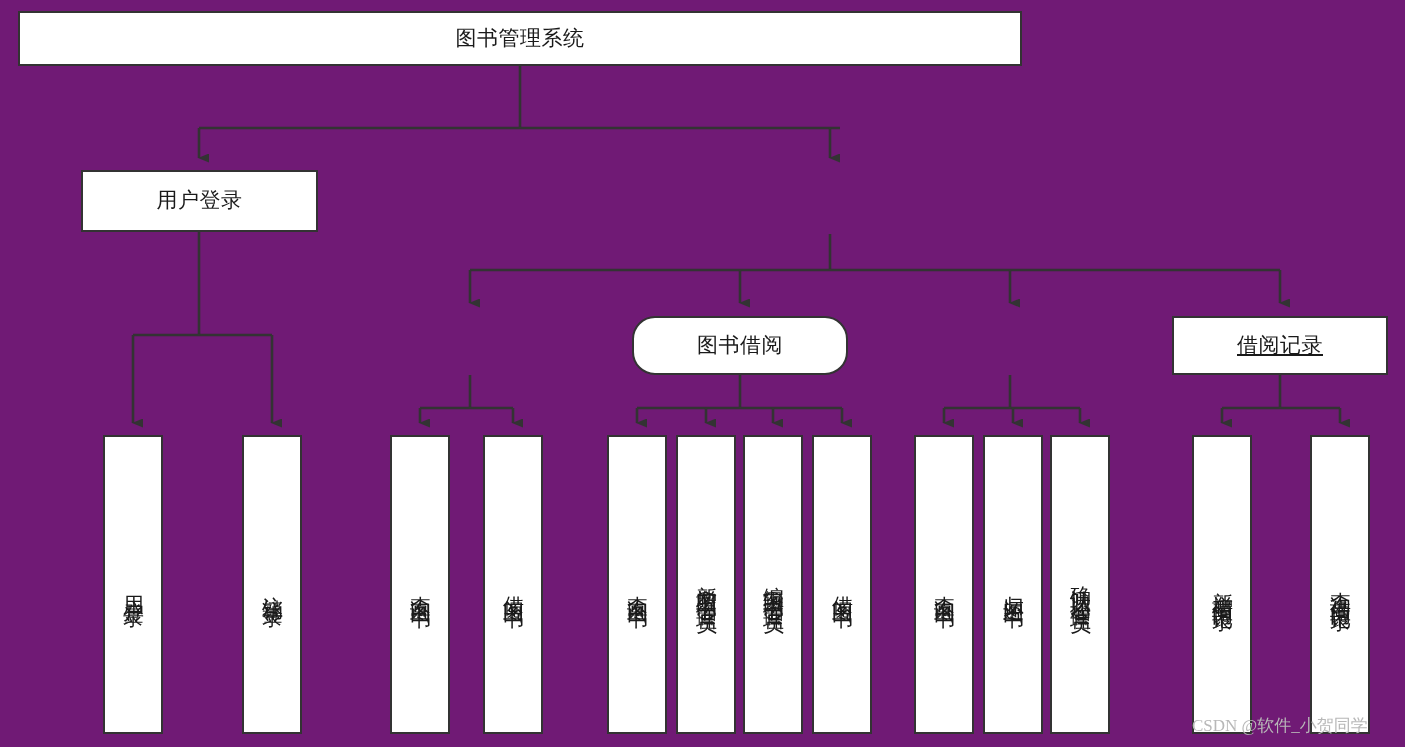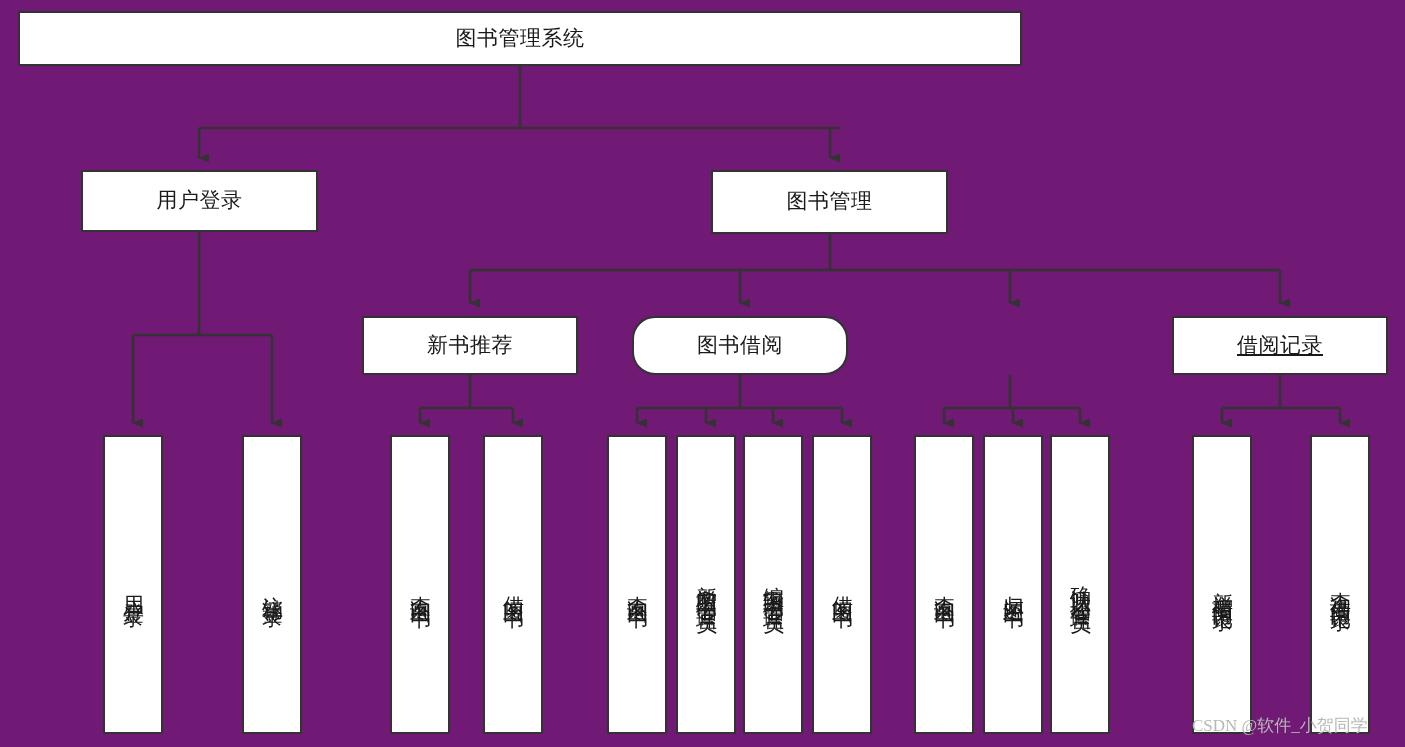--- a/index.html
+++ b/index.html
@@ -124,27 +124,21 @@
     </g>
   </svg>
 
   <div class="node node-h" style="left:18px; top:11px; width:1004px; height:55px;">
     <span>图书管理系统</span>
   </div>
 
   <div class="node node-h" style="left:81px; top:170px; width:237px; height:62px;">
     <span>用户登录</span>
   </div>
-  <div class="node node-h" style="left:711px; top:170px; width:237px; height:64px;">
-    <span>图书管理</span>
-  </div>
 
-  <div class="node node-h" style="left:362px; top:316px; width:216px; height:59px;">
-    <span>新书推荐</span>
-  </div>
   <div class="node node-h" style="left:632px; top:316px; width:216px; height:59px;border-radius:23px;">
     <span>图书借阅</span>
   </div>
   <div class="node node-h" style="left:1172px; top:316px; width:216px; height:59px;text-decoration:underline;">
     <span>借阅记录</span>
   </div>
 
   <div class="node node-v" style="left:103px; top:435px; width:60px; height:299px;">
     <span class="vtext">用户登录</span>
   </div>

